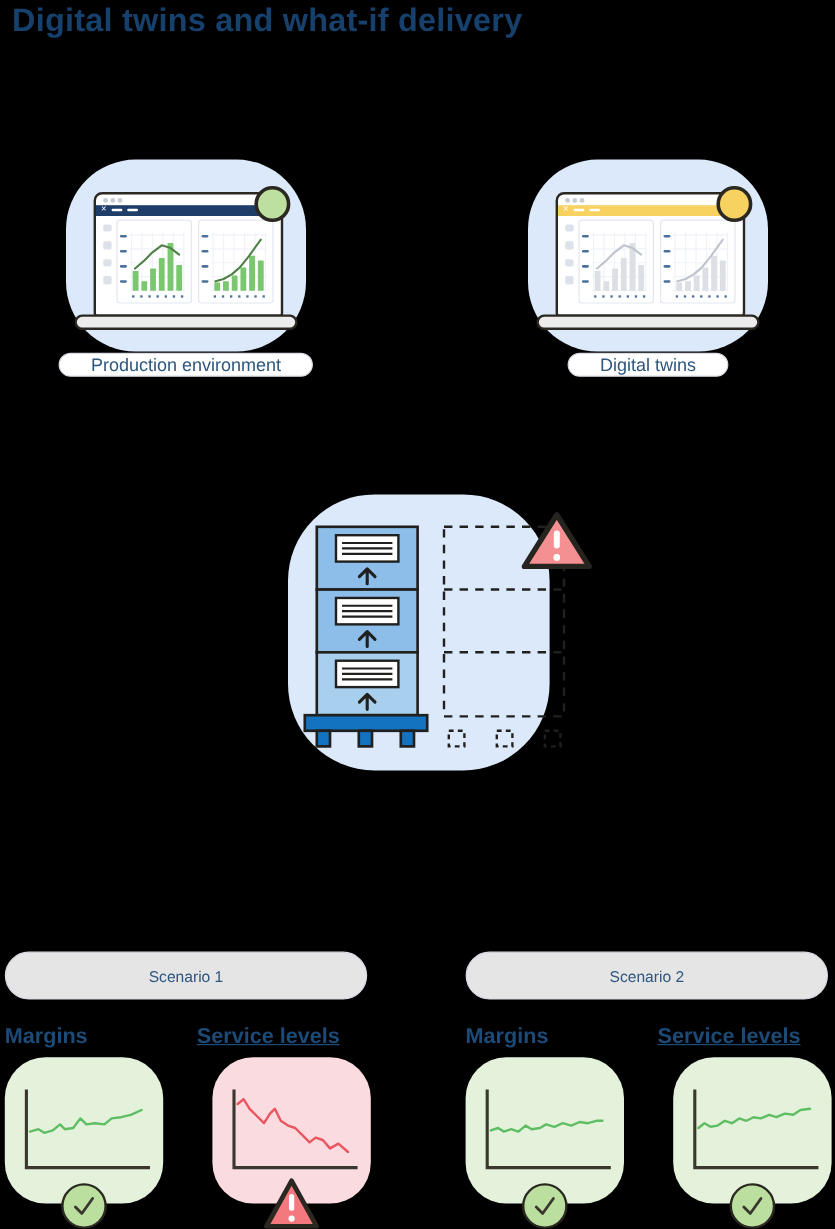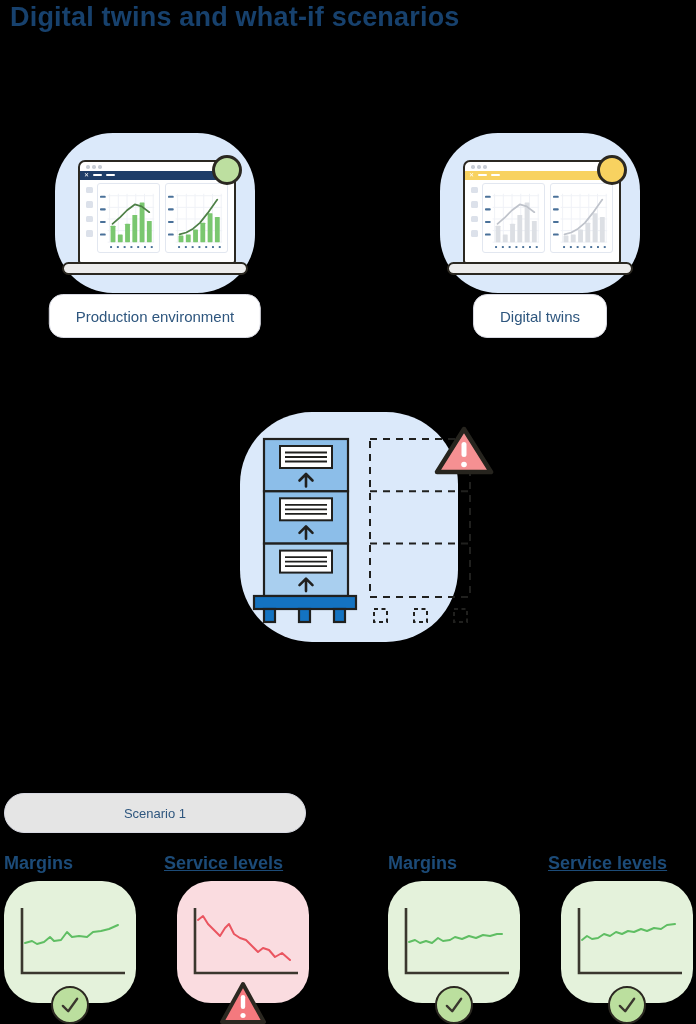--- a/index.html
+++ b/index.html
@@ -27,21 +27,21 @@
   .side { width:13px; display:flex; flex-direction:column; gap:8px; padding-top:4px; align-items:center; }
   .side i { width:6.5px; height:6.5px; border-radius:1.5px; background:#DCE1EA; }
   .panels { display:flex; gap:5px; margin-left:1px; }
   .mini-chart { width:63px; height:70px; background:#fff; border:1px solid #E2E7F0; border-radius:3px; }
   .laptop-base { position:absolute; left:22px; top:134px; width:186px; height:13px;
     background:#ECECEC; border:2.5px solid #2B2821; border-radius:7px; z-index:3; }
   .status-dot { position:absolute; left:172px; top:27px; width:30px; height:30px;
     border-radius:50%; border:3px solid #2B2821; z-index:4; }
 
   
-  .pill { position:absolute; left:50%; transform:translateX(-50%); height:44px;
+  .pill { position:absolute; left:50%; transform:translateX(-50%); height:20px;
     background:#fff; border:1.5px solid #D8D9E2; border-radius:14px;
     display:flex; align-items:center; justify-content:center; padding:0 26px;
     font-size:15px; font-weight:500; color:#2E567E; white-space:nowrap; z-index:5; }
   .laptop-group .pill { top:166px; }
 
   
   .disruption-group { position:absolute; left:207px; top:410px; width:286px; height:272px; }
   .blob-mid { position:absolute; left:33px; top:2px; width:218px; height:230px;
     background:#DBE9FA; border-radius:72px; }
   .warehouse { position:absolute; left:45px; top:16px; }
@@ -64,21 +64,21 @@
   .badge-check { position:absolute; left:50%; transform:translateX(-50%); top:105px;
     width:38px; height:38px; border-radius:50%; border:2.5px solid #2B2821;
     display:flex; align-items:center; justify-content:center; }
   .badge-alert { position:absolute; left:50%; transform:translateX(-50%); top:100px; }
 </style>
 </head>
 <body>
 
 <div class="canvas">
 
-  <div class="page-title">Digital twins and what-if scenarios</div>
+  <div class="page-title">Digital twins and what-if delivery</div>
 
   <div class="laptop-group" id="laptop-group-0">
     <div class="blob"></div>
     <div class="laptop-screen">
       <div class="chrome-dots">
           <i></i>
           <i></i>
           <i></i>
         </div>
       <div class="topbar" style="background: rgb(30, 61, 104);">
@@ -331,20 +331,21 @@
 
       <svg class="badge-alert" width="48" height="45" viewBox="0 0 48 45" style="display: block;">
         <path d="M24 3 L45 41 L3 41 Z" stroke="#2B2821" stroke-width="4" stroke-linejoin="round" fill="#F4797E"></path>
         <rect x="21.8" y="14" width="4.4" height="14" rx="2.2" fill="#fff"></rect>
         <circle cx="24" cy="34.5" r="2.6" fill="#fff"></circle>
       </svg>
     </div>
   </div>
 
   <div class="scenario" id="scenario-1">
+    <div class="sc-pill">Scenario 2</div>
     <div class="sc-label a">Margins</div>
     <div class="sc-label b">Service levels</div>
     <div class="sc-card-wrap a">
       <div class="sc-card" style="background: rgb(228, 242, 219);">
         <svg class="sc-chart" viewBox="0 0 130 122">
             <path d="M 17 27 V 92 H 120" fill="none" stroke="#3A372E" stroke-width="2.6"></path>
             <polyline points="20,61 26,59 31,62 37,60 43,62 49,57 54,60 61,59 66,56 73,58 80,55 87,57 94,54 101,55 108,53 113,53" fill="none" stroke="#5FBE63" stroke-width="2" stroke-linecap="round" stroke-linejoin="round"></polyline>
           </svg>
       </div>
       <div class="badge-check" style="display: flex; background: rgb(187, 223, 158);">

